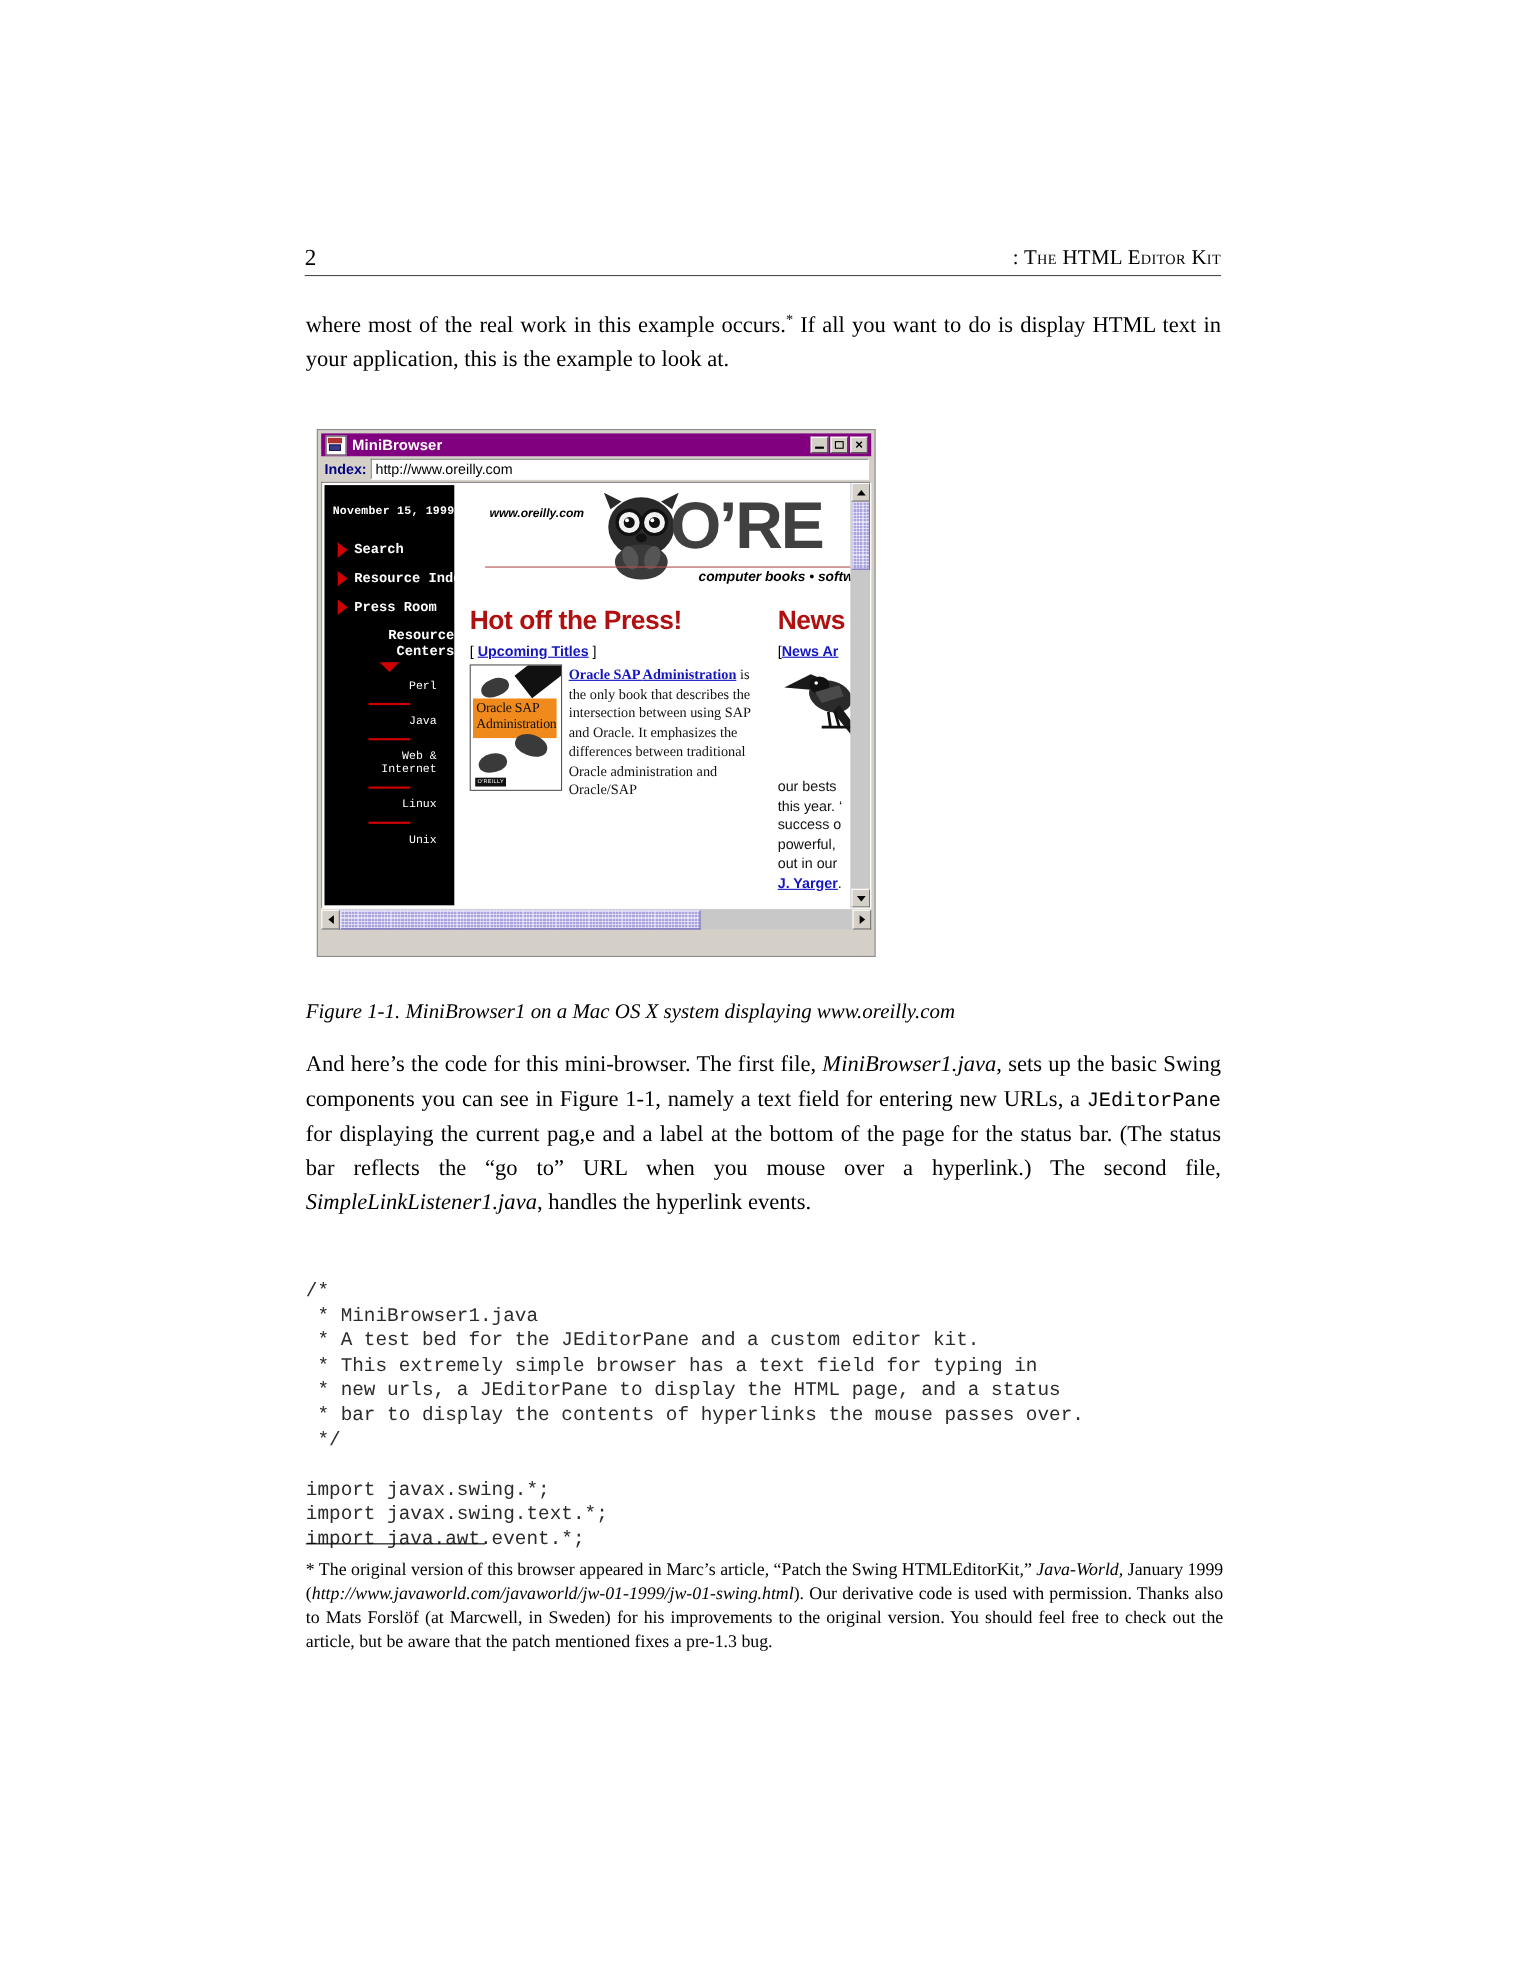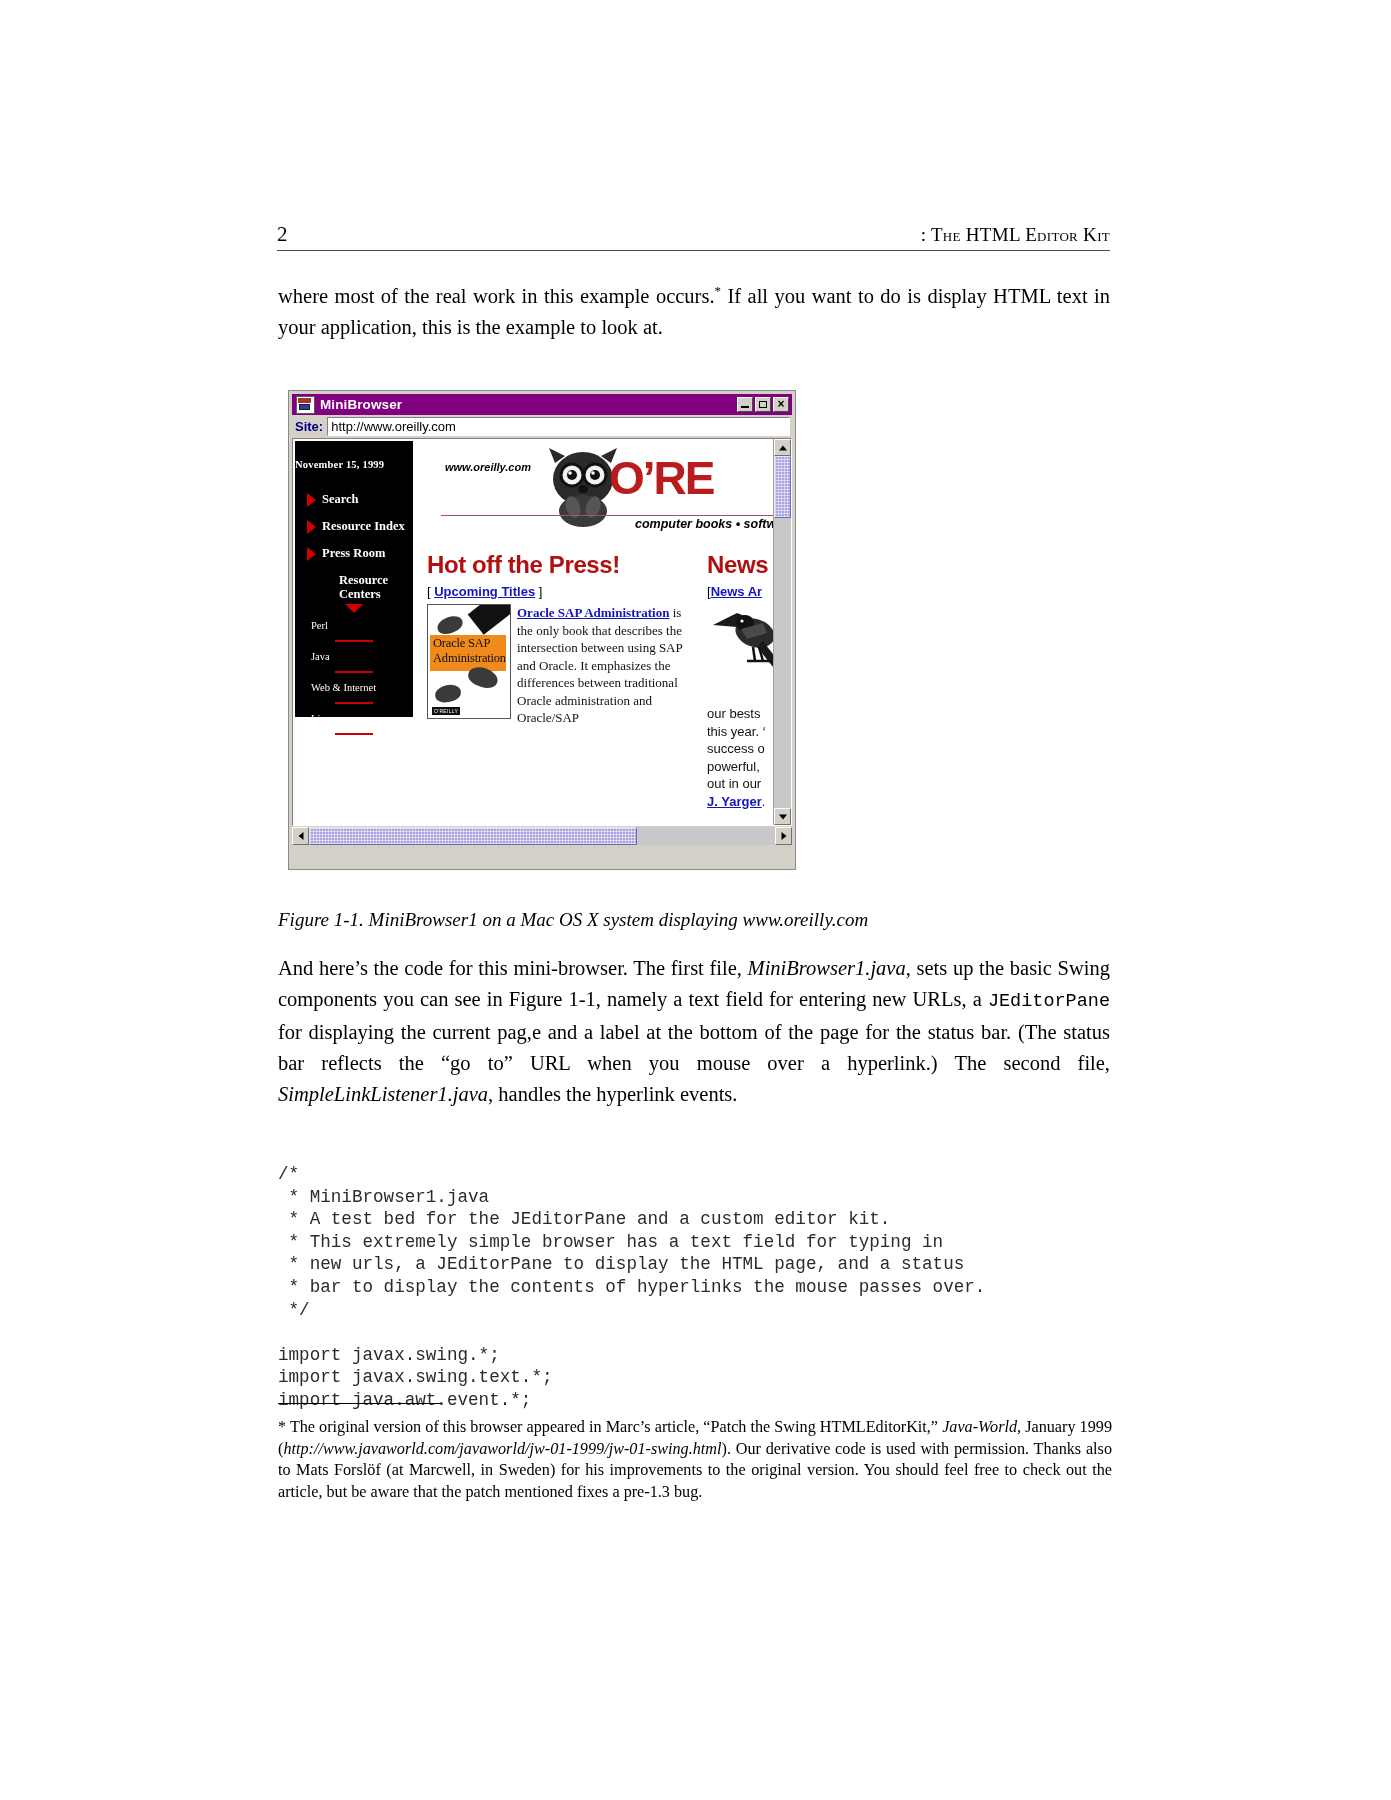--- a/index.html
+++ b/index.html
@@ -233,25 +233,25 @@
     width: 690px;
     height: 388px;
     background: #ffffff;
   }
   
   .navcol {
     position: absolute;
     left: 2px;
     top: 2px;
     width: 118px;
-    height: 276px;
+    height: 382px;
     background: #000000;
     color: #ffffff;
-    font-family: Liberation Serif, serif;
-    text-align: left;
+    font-family: Liberation Mono, monospace;
+    text-align: right;
   }
   .navdate {
     font-size: 10.5px;
     font-weight: bold;
     margin-top: 18px;
     letter-spacing: 0.2px;
   }
   .navmain {
     margin-top: 22px;
   }
@@ -324,26 +324,26 @@
     position: absolute;
     left: 118px;
     top: 4px;
     width: 96px;
     height: 82px;
   }
   .oreilly-word {
     position: absolute;
     left: 192px;
     top: 2px;
-    font-size: 46px;
+    font-size: 60px;
     font-weight: bold;
     font-family: "Liberation Sans", sans-serif;
     letter-spacing: -2px;
     line-height: 70px;
-    color: #b91c1c;
+    color: #404040;
     white-space: nowrap;
   }
   .logo-rule {
     position: absolute;
     left: 24px;
     top: 74px;
     width: 440px;
     height: 1px;
     background: #b05050;
   }
@@ -610,21 +610,21 @@
         <span class="javaicon"></span>
         <span class="wintitle">MiniBrowser</span>
         <span class="winbtns">
           <span class="winbtn min"></span>
           <span class="winbtn max"></span>
           <span class="winbtn close">×</span>
         </span>
       </div>
 
       <div class="urlbar">
-        <span class="sitelabel">Site:</span>
+        <span class="sitelabel">Index:</span>
         <span class="urlfield">http://www.oreilly.com</span>
       </div>
 
       <div class="pane">
         <div class="viewport">
           <div class="webpage">
 
             <div class="navcol">
               <div class="navdate">November 15, 1999</div>
               <div class="navmain">

